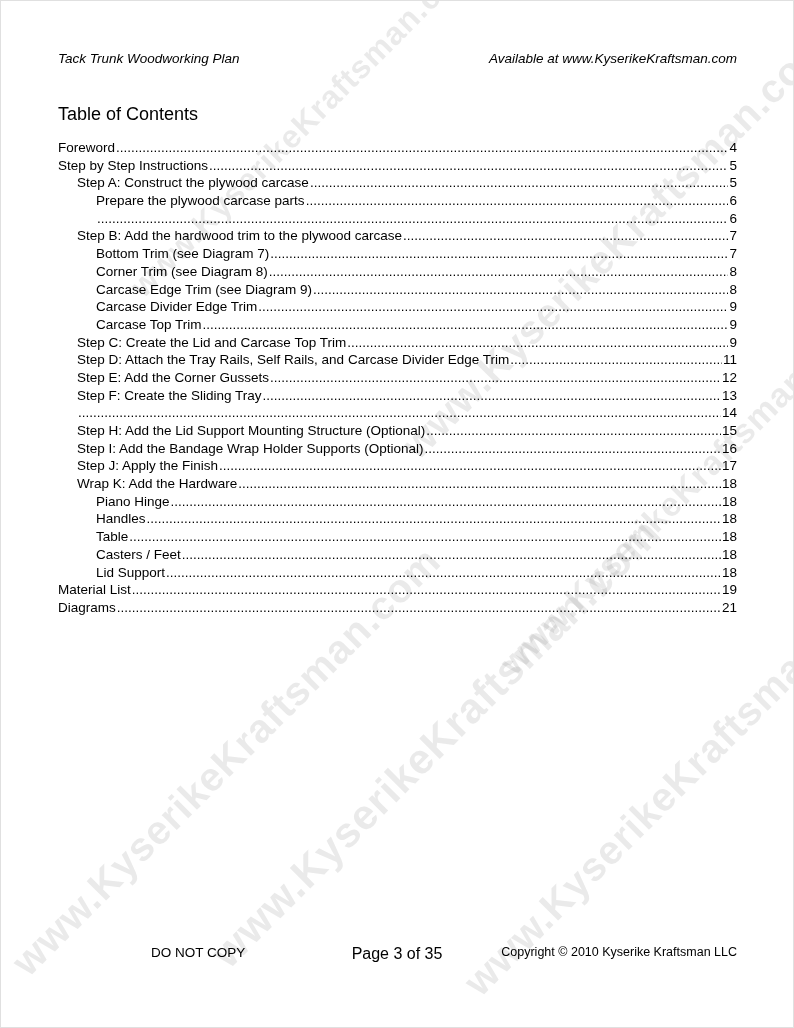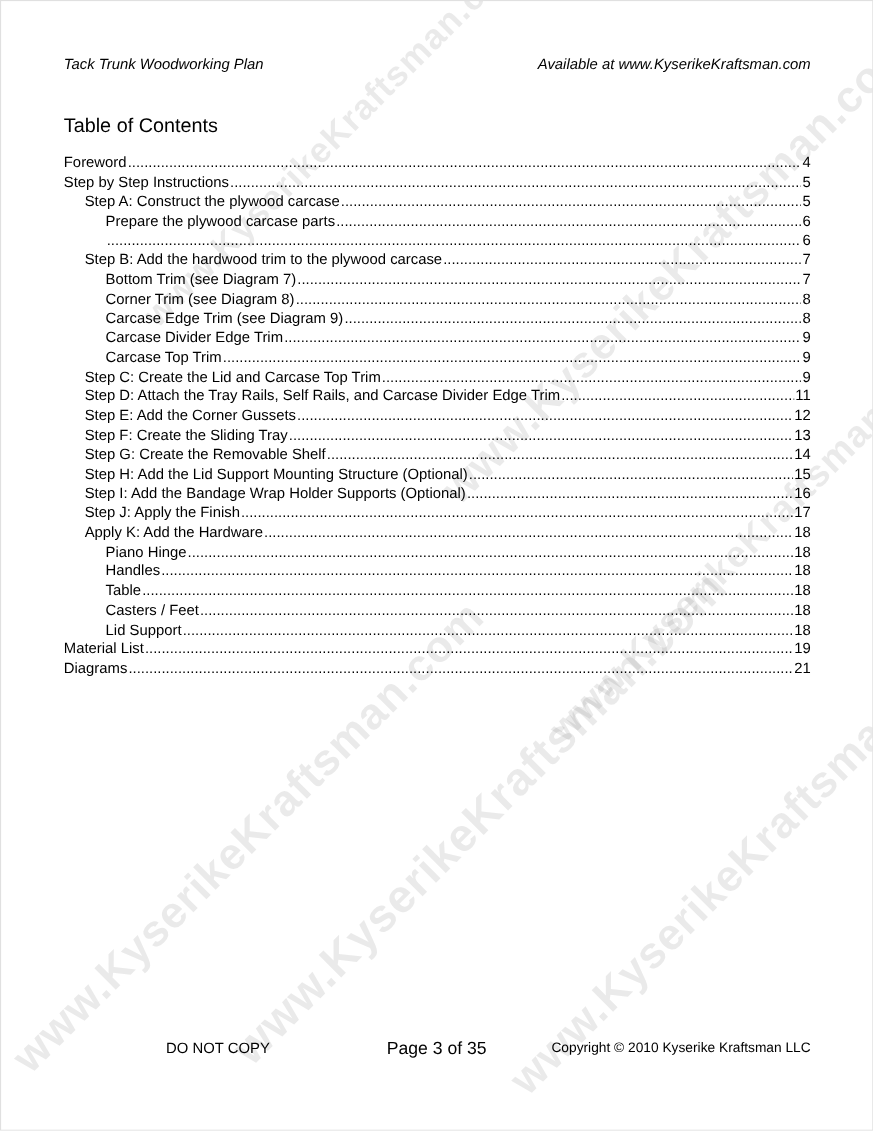--- a/index.html
+++ b/index.html
@@ -225,21 +225,20 @@
     <span class="toc-page">12</span>
   </div>
 
   <div class="toc-row indent-1">
     <span class="toc-label">Step F: Create the Sliding Tray</span>
     <span class="toc-dots">............................................................................................................................................................................................................................................................................................................</span>
     <span class="toc-page">13</span>
   </div>
 
   <div class="toc-row indent-1">
-    <span class="toc-label">Step G: Create the Removable Shelf</span>
     <span class="toc-dots">............................................................................................................................................................................................................................................................................................................</span>
     <span class="toc-page">14</span>
   </div>
 
   <div class="toc-row indent-1">
     <span class="toc-label">Step H: Add the Lid Support Mounting Structure (Optional)</span>
     <span class="toc-dots">............................................................................................................................................................................................................................................................................................................</span>
     <span class="toc-page">15</span>
   </div>
 
@@ -249,21 +248,21 @@
     <span class="toc-page">16</span>
   </div>
 
   <div class="toc-row indent-1">
     <span class="toc-label">Step J: Apply the Finish</span>
     <span class="toc-dots">............................................................................................................................................................................................................................................................................................................</span>
     <span class="toc-page">17</span>
   </div>
 
   <div class="toc-row indent-1">
-    <span class="toc-label">Apply K: Add the Hardware</span>
+    <span class="toc-label">Wrap K: Add the Hardware</span>
     <span class="toc-dots">............................................................................................................................................................................................................................................................................................................</span>
     <span class="toc-page">18</span>
   </div>
 
   <div class="toc-row indent-2">
     <span class="toc-label">Piano Hinge</span>
     <span class="toc-dots">............................................................................................................................................................................................................................................................................................................</span>
     <span class="toc-page">18</span>
   </div>
 

